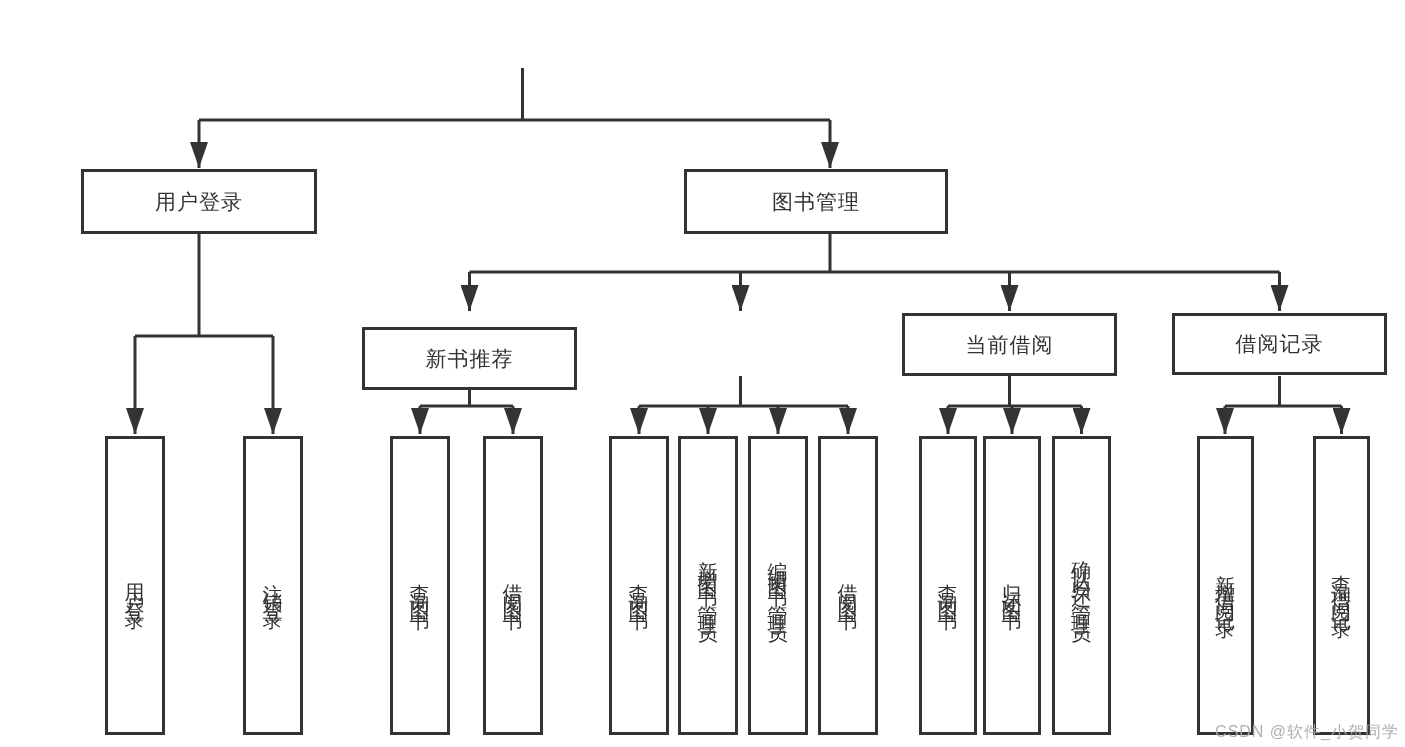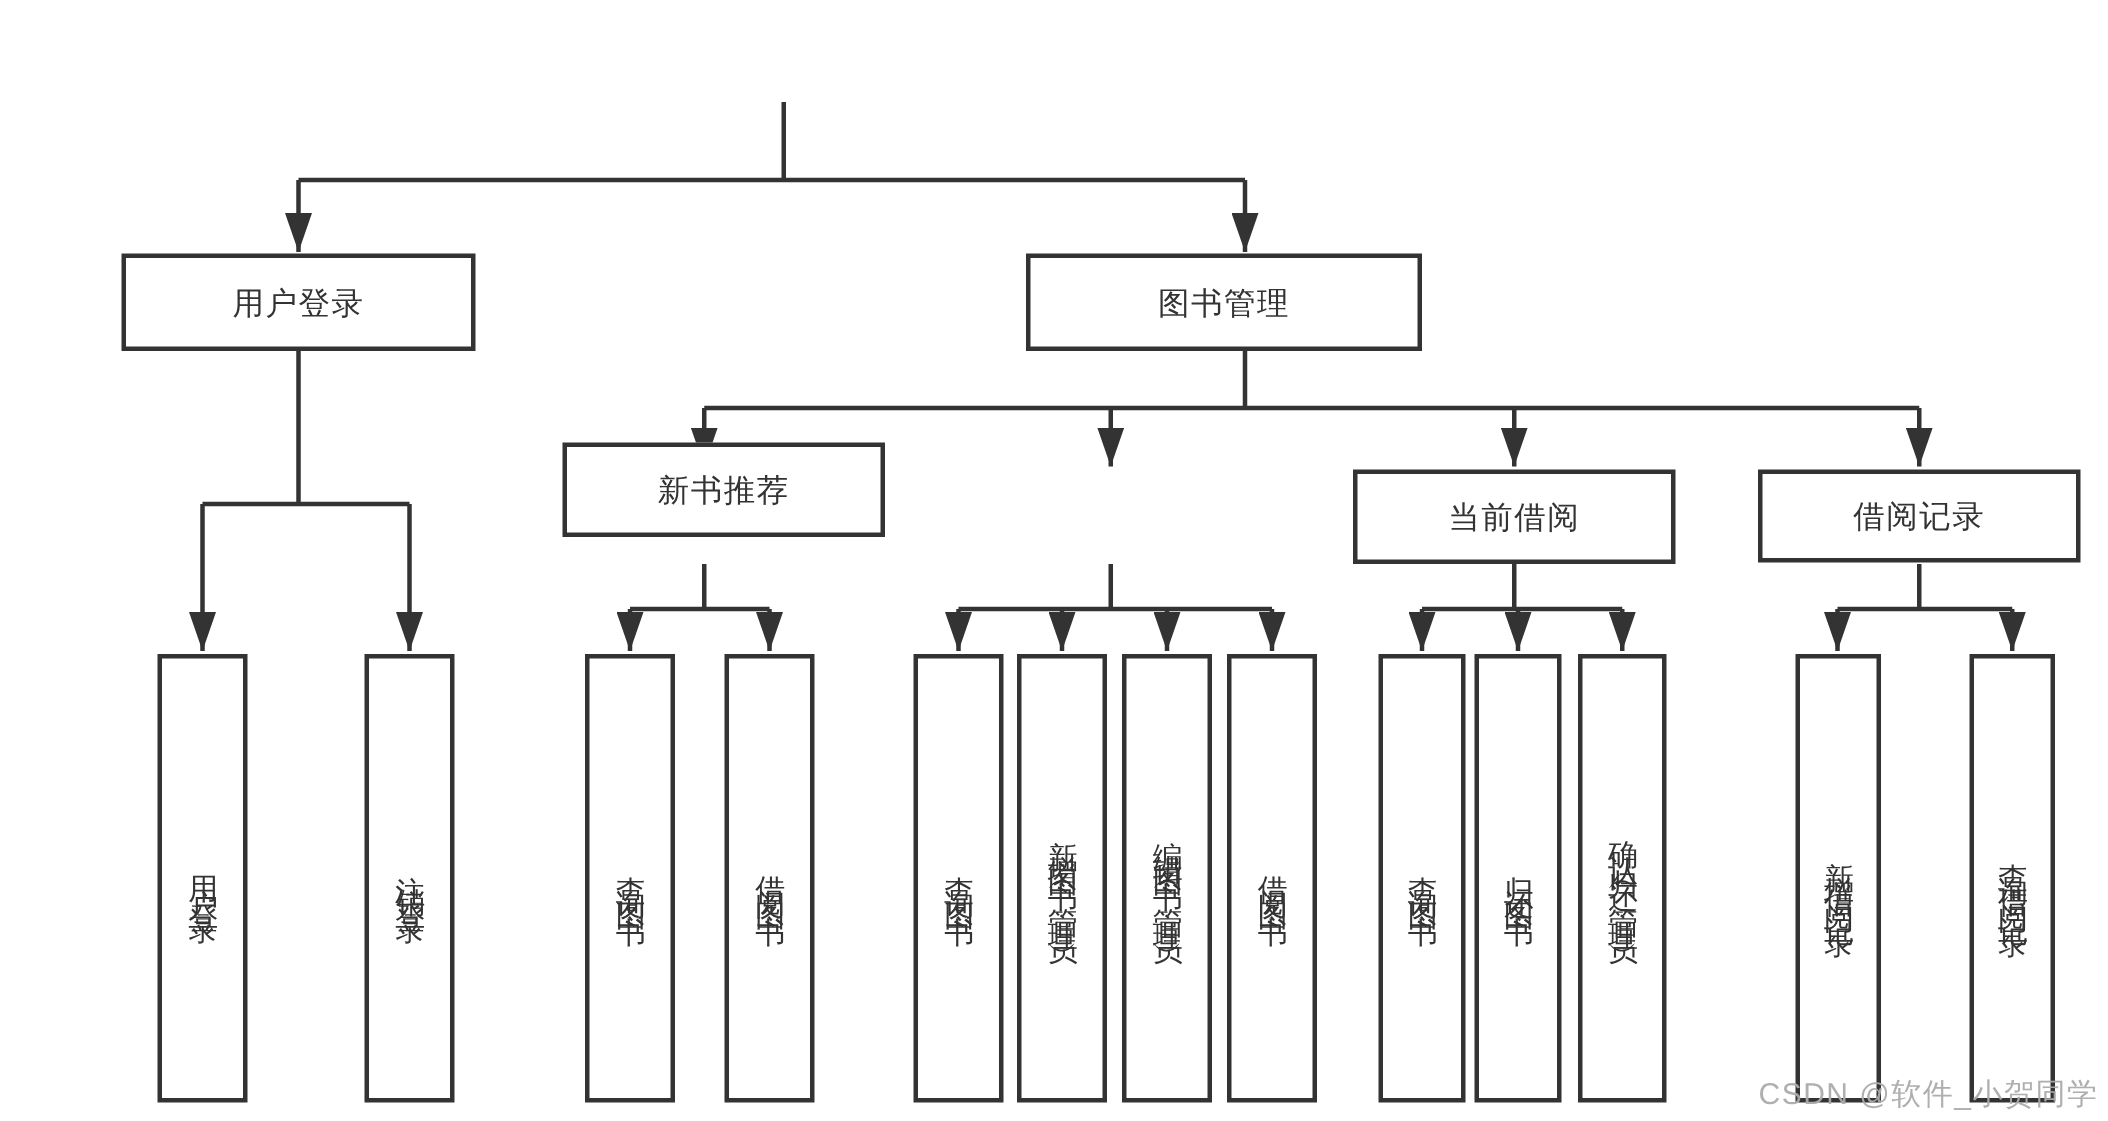--- a/index.html
+++ b/index.html
@@ -36,21 +36,21 @@
     writing-mode:vertical-rl;
     text-orientation:mixed;
     font-size:20px;
     letter-spacing:9px;
     line-height:1;
   }
   .watermark{
     position:absolute;
     right:6px;
     bottom:4px;
-    font-size:20px;
+    font-size:16px;
     color:rgba(171,171,171,0.95);
     letter-spacing:1px;
     z-index:3;
     white-space:nowrap;
   }
 </style>
 </head>
 <body>
 
 <div class="canvas">
@@ -95,21 +95,21 @@
   </svg>
 
 
   <div class="node" style="left:81px;top:169px;width:236px;height:65px;">
     <span class="hlabel">用户登录</span>
   </div>
   <div class="node" style="left:684px;top:169px;width:264px;height:65px;font-family:Liberation Mono, monospace;">
     <span class="hlabel">图书管理</span>
   </div>
 
-  <div class="node" style="left:362px;top:295px;width:215px;height:63px;margin-left:13px;">
+  <div class="node" style="left:362px;top:327px;width:215px;height:63px;">
     <span class="hlabel">新书推荐</span>
   </div>
   <div class="node" style="left:902px;top:313px;width:215px;height:63px;">
     <span class="hlabel">当前借阅</span>
   </div>
   <div class="node" style="left:1172px;top:313px;width:215px;height:62px;">
     <span class="hlabel">借阅记录</span>
   </div>
 
   <div class="node" style="left:105px;top:436px;width:60px;height:299px;">

